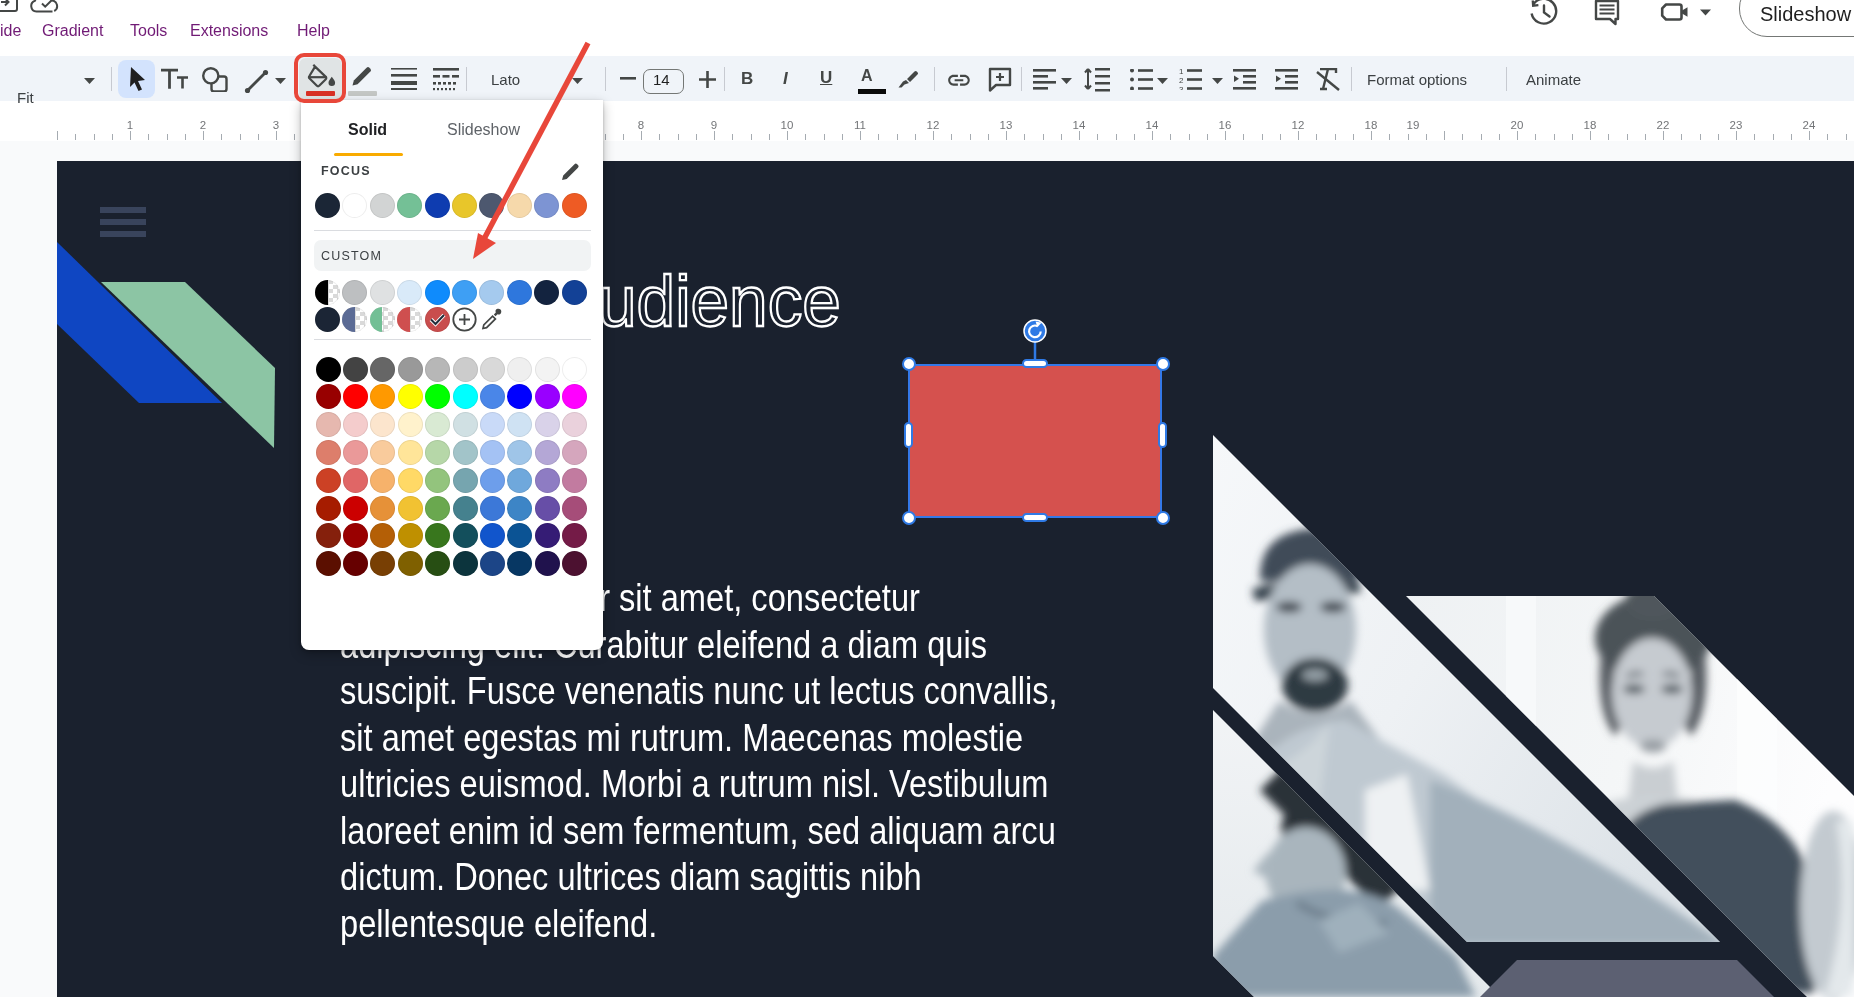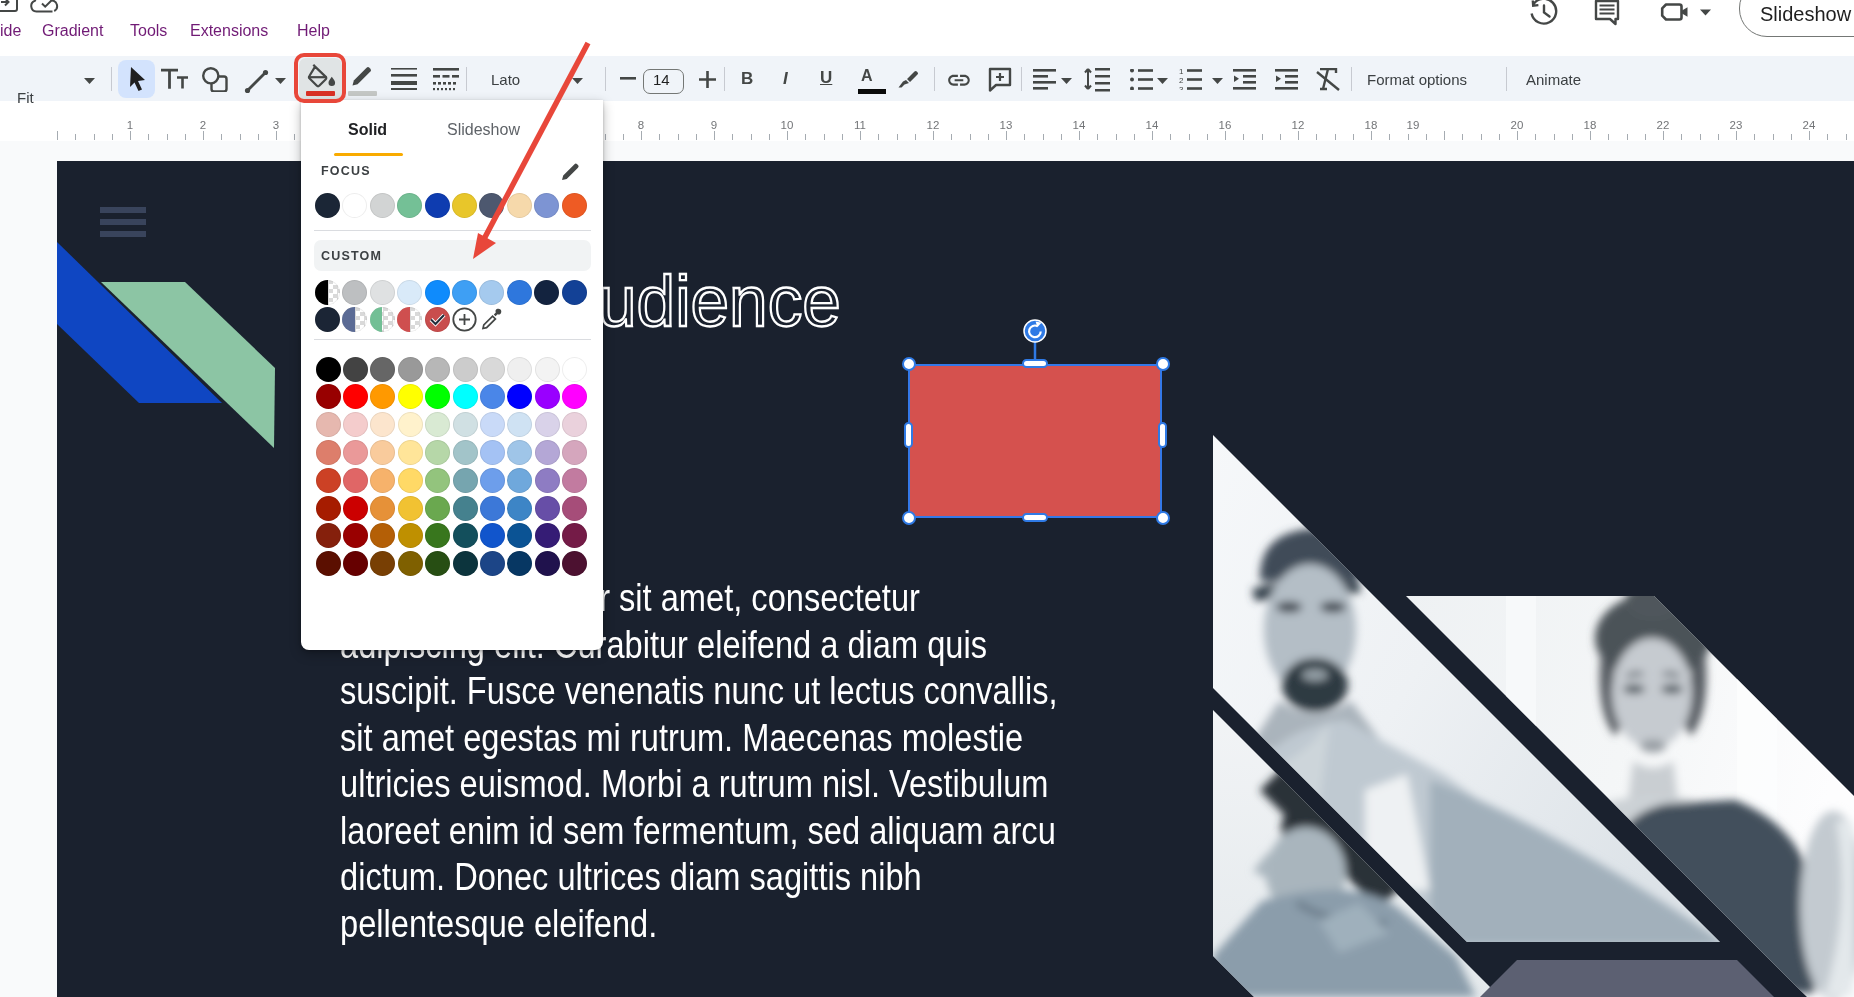--- a/index.html
+++ b/index.html
@@ -519,21 +519,21 @@
         <div class="circ " style="left:96.19999999999999px;top:93px;background:#74c096"></div>
         <div class="circ " style="left:123.6px;top:93px;background:#0e3cb0"></div>
         <div class="circ " style="left:151px;top:93px;background:#e8c62a"></div>
         <div class="circ " style="left:178.39999999999998px;top:93px;background:#4d586f"></div>
         <div class="circ " style="left:205.79999999999998px;top:93px;background:#f6d9ab"></div>
         <div class="circ " style="left:233.2px;top:93px;background:#7d94d3"></div>
         <div class="circ " style="left:260.6px;top:93px;background:#ee5b24"></div>
       </div>
     <div class="divider" style="top:130px"></div>
     <div id="custombar">
-        <span class="abs" style="left:7px;top:9px;font-size:12.5px;font-weight:bold;color:#3c4043;letter-spacing:1.2px">CUSTOM</span>
+        <span class="abs" style="left:7px;top:9px;font-size:12.5px;font-weight:normal;color:#3c4043;letter-spacing:1.2px">CUSTOM</span>
       </div>
     <div id="customrows">
         <div class="circ checker" style="left:14px;top:179.5px;overflow:hidden">
           <div class="halfL" style="background:#000000"></div>
         </div>
         <div class="circ " style="left:41.4px;top:179.5px;background:#bdbfc1"></div>
         <div class="circ " style="left:68.8px;top:179.5px;background:#dfe1e2"></div>
         <div class="circ " style="left:96.19999999999999px;top:179.5px;background:#d9eaf9"></div>
         <div class="circ " style="left:123.6px;top:179.5px;background:#0f8bfc"></div>
         <div class="circ " style="left:151px;top:179.5px;background:#3e9ff4"></div>

